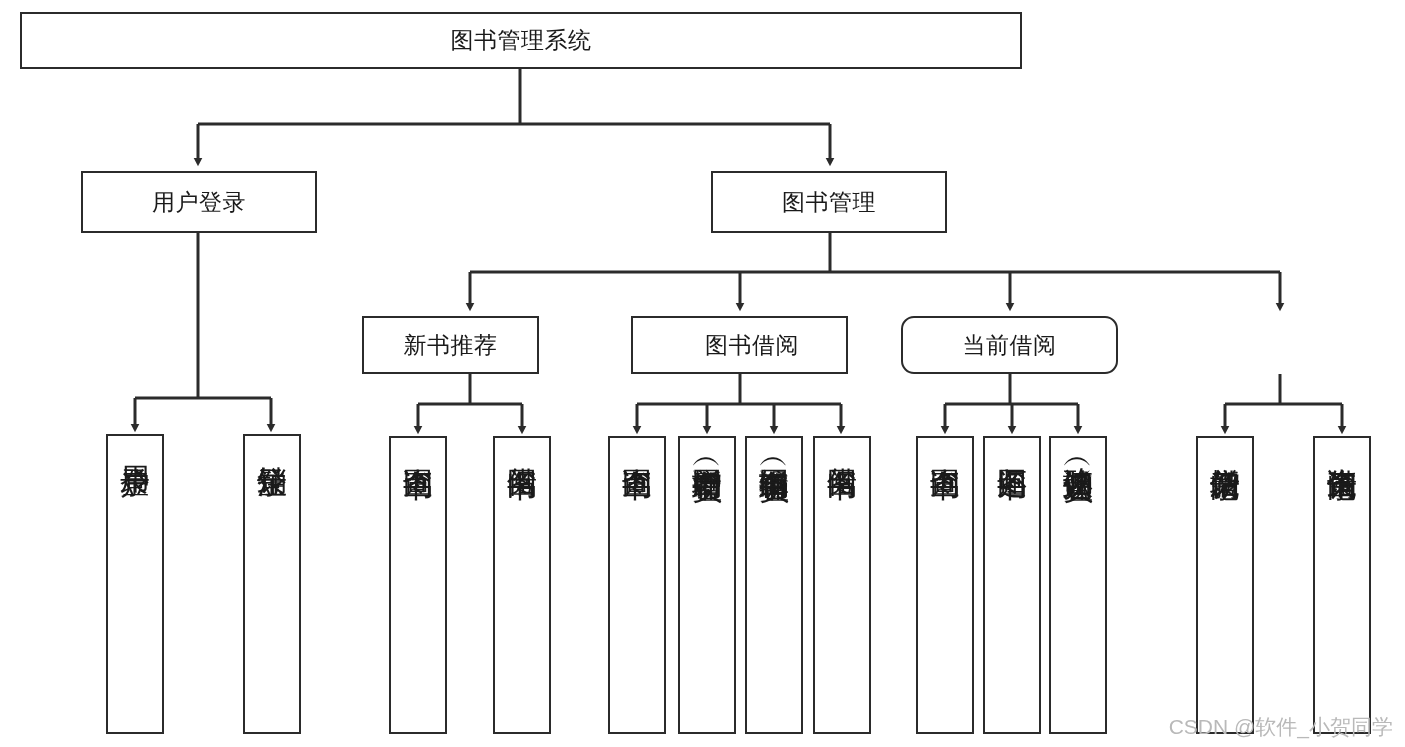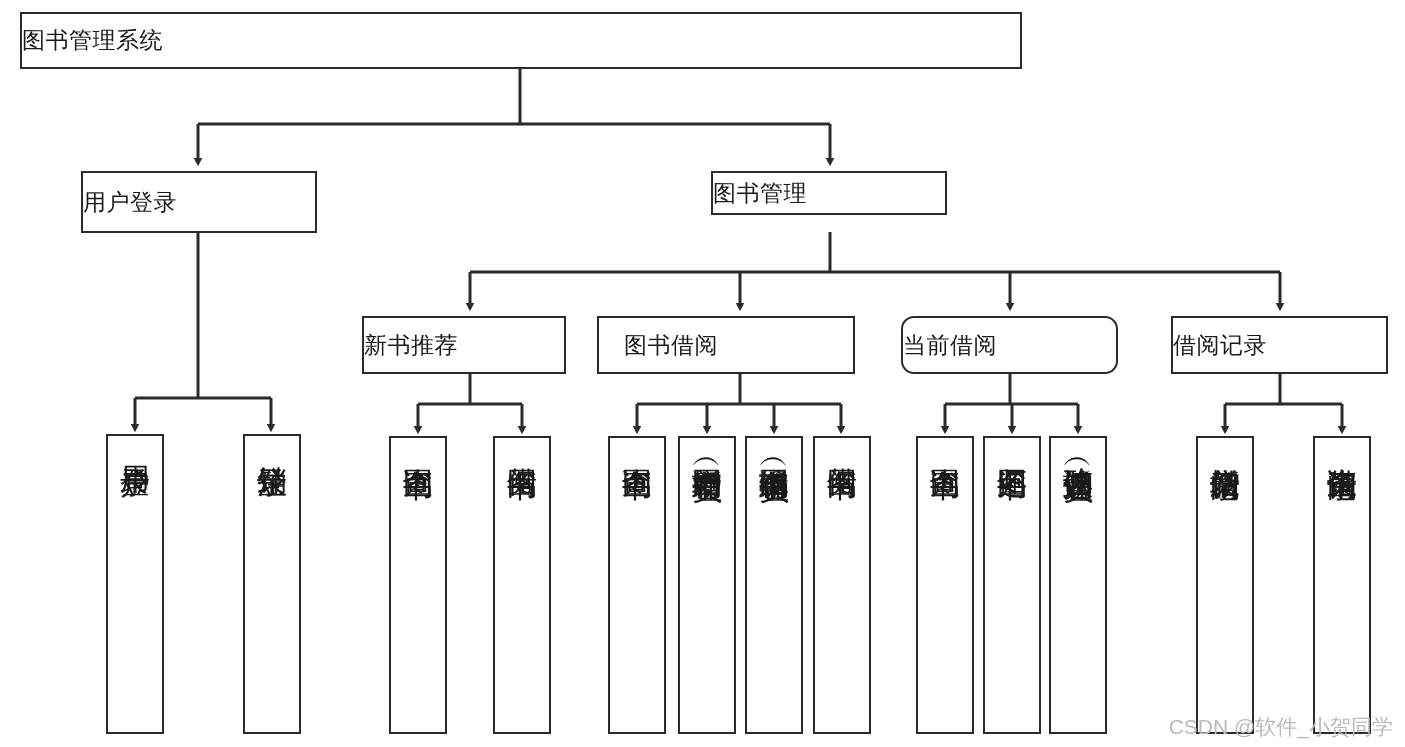--- a/index.html
+++ b/index.html
@@ -26,21 +26,21 @@
     width: 1405px;
     height: 747px;
   }
   .node-box {
     position: absolute;
     box-sizing: border-box;
     border: 2px solid #2b2b2b;
     background: #ffffff;
     display: flex;
     align-items: center;
-    justify-content: flex-start;
+    justify-content: center;
     color: #1a1a1a;
   }
   .node-box .node-label {
     display: block;
     text-align: center;
     line-height: 1.08;
     letter-spacing: 0.5px;
   }
   .horiz .node-label {
     writing-mode: horizontal-tb;
@@ -128,39 +128,36 @@
   </svg>
 
   <div class="node-box horiz" style="left:20px; top:12px; width:1002px; height:57px;">
     <span class="node-label">图书管理系统</span>
   </div>
 
   <div class="node-box horiz" style="left:81px; top:171px; width:236px; height:62px;">
     <span class="node-label">用户登录</span>
   </div>
 
-  <div class="node-box horiz" style="left:711px; top:171px; width:236px; height:44px;">
+  <div class="node-box horiz" style="left:711px; top:171px; width:236px; height:62px;">
     <span class="node-label">图书管理</span>
   </div>
 
-  <div class="node-box horiz" style="left:362px; top:316px; width:204px; height:58px;">
+  <div class="node-box horiz" style="left:362px; top:316px; width:177px; height:58px;">
     <span class="node-label">新书推荐</span>
   </div>
 
-  <div class="node-box horiz" style="left:597px; top:316px; width:258px; height:58px;padding-left:25px;">
+  <div class="node-box horiz" style="left:631px; top:316px; width:217px; height:58px;padding-left:25px;">
     <span class="node-label">图书借阅</span>
   </div>
 
   <div class="node-box horiz" style="left:901px; top:316px; width:217px; height:58px;border-radius:13px;">
     <span class="node-label">当前借阅</span>
   </div>
 
-  <div class="node-box horiz" style="left:1171px; top:316px; width:217px; height:58px;">
-    <span class="node-label">借阅记录</span>
-  </div>
 
   <div class="node-box vert" style="left:106px; top:434px; width:58px; height:300px;">
     <span class="node-label">用户登录</span>
   </div>
   <div class="node-box vert" style="left:243px; top:434px; width:58px; height:300px;">
     <span class="node-label">注销登录</span>
   </div>
 
   <div class="node-box vert" style="left:389px; top:436px; width:58px; height:298px;">
     <span class="node-label">查询图书</span>

